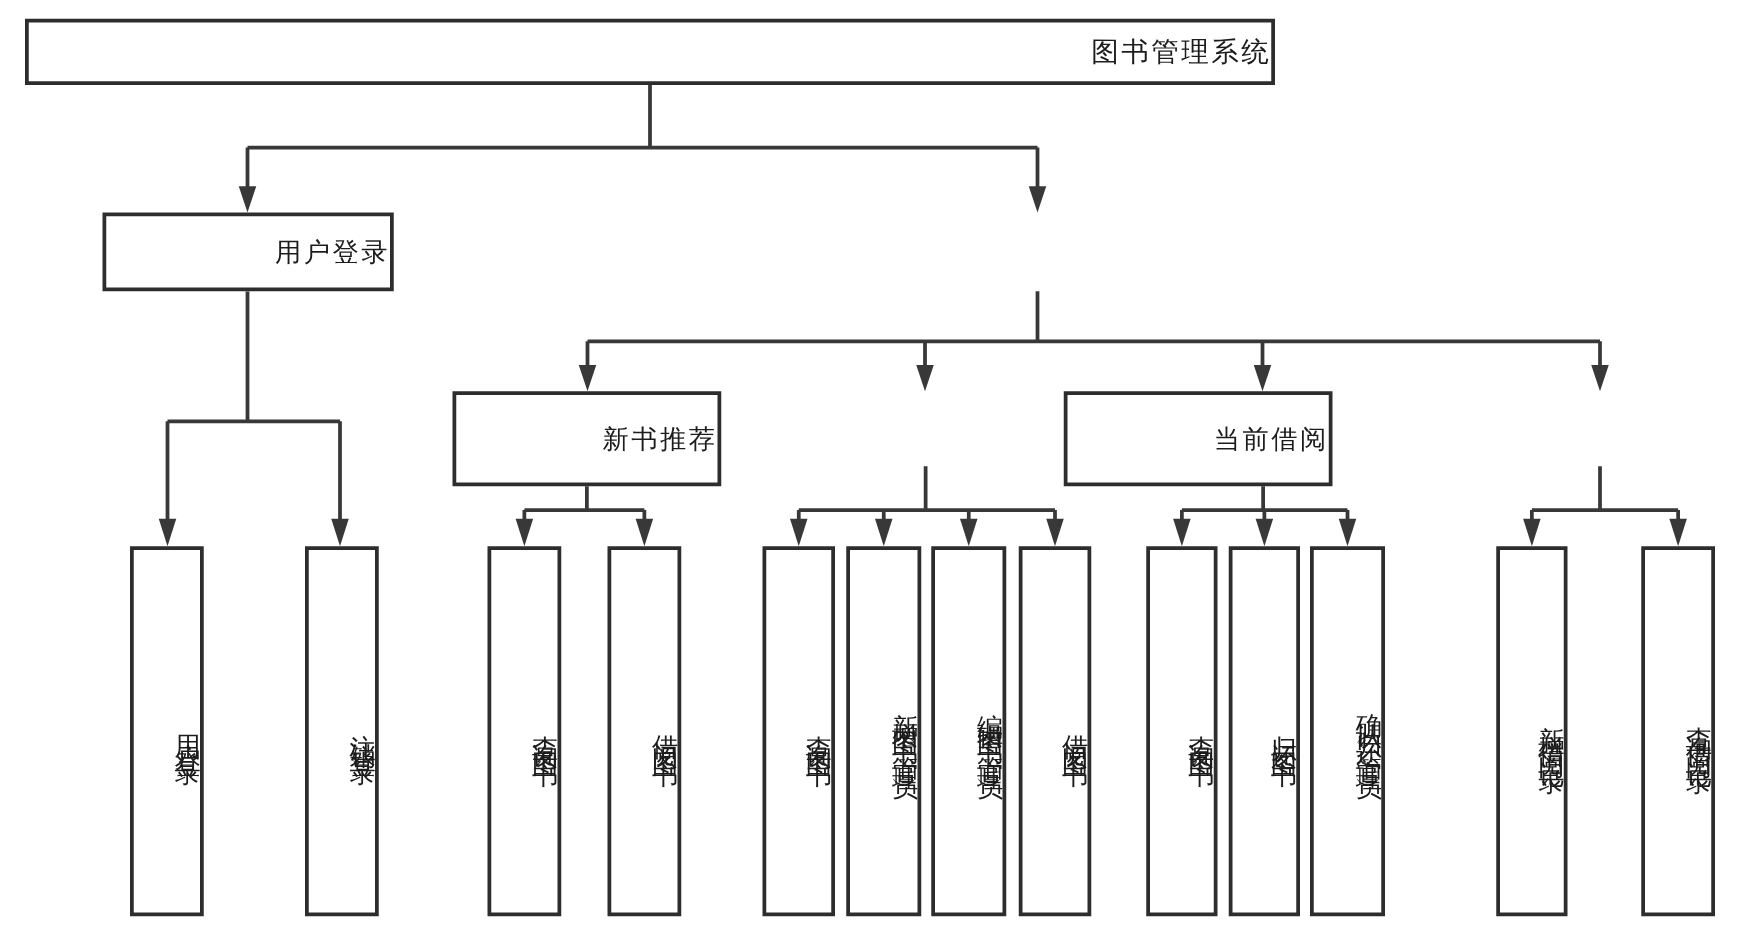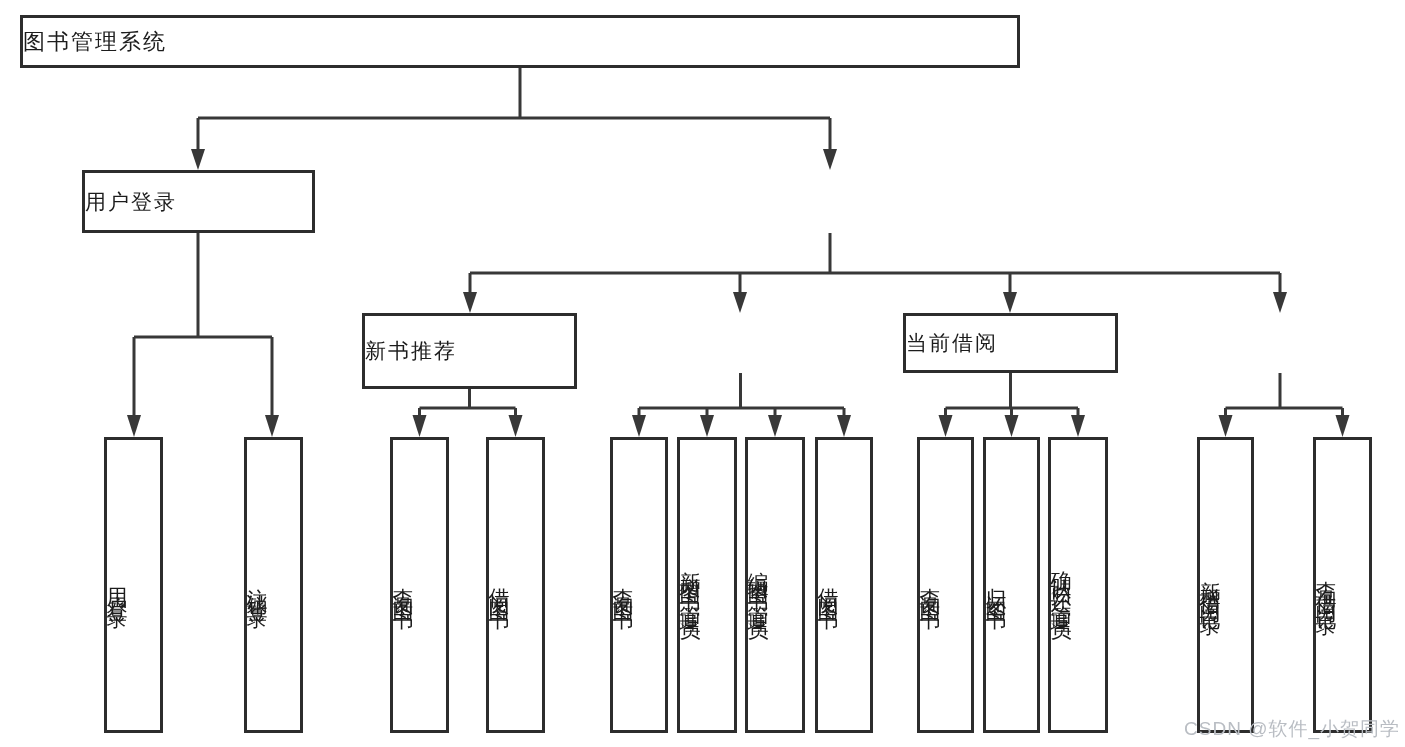--- a/index.html
+++ b/index.html
@@ -22,22 +22,23 @@
     height: 747px;
     pointer-events: none;
   }
   .box {
     position: absolute;
     box-sizing: border-box;
     border: 3px solid #2d2d2d;
     background: #ffffff;
     display: flex;
     align-items: center;
-    justify-content: flex-start;
+    justify-content: flex-end;
     color: #1c1c1c;
+    font-family: Liberation Serif, serif;
   }
   .box.h-label span {
     font-size: 21px;
     letter-spacing: 2px;
     white-space: nowrap;
   }
   .box.root span {
     font-size: 22px;
     letter-spacing: 2px;
   }
@@ -126,21 +127,21 @@
     <span>图书管理系统</span>
   </div>
 
   <div class="box h-label" style="left:82px;top:170px;width:233px;height:63px">
     <span>用户登录</span>
   </div>
 
   <div class="box h-label" style="left:362px;top:313px;width:215px;height:76px">
     <span>新书推荐</span>
   </div>
-  <div class="box h-label" style="left:903px;top:313px;width:215px;height:60px">
+  <div class="box h-label" style="left:851px;top:313px;width:215px;height:76px">
     <span>当前借阅</span>
   </div>
 
   <div class="box leaf" style="left:104px;top:437px;width:59px;height:296px">
     <span>用户登录</span>
   </div>
   <div class="box leaf" style="left:244px;top:437px;width:59px;height:296px">
     <span>注销登录</span>
   </div>
 
@@ -174,15 +175,14 @@
     <span>确认归还（管理员）</span>
   </div>
 
   <div class="box leaf" style="left:1197px;top:437px;width:57px;height:296px">
     <span>新增借阅记录</span>
   </div>
   <div class="box leaf" style="left:1313px;top:437px;width:59px;height:296px">
     <span>查询借阅记录</span>
   </div>
 
-  <div id="watermark">CSDN @软件_小贺同学</div>
 
 </div>
 
 </body></html>

